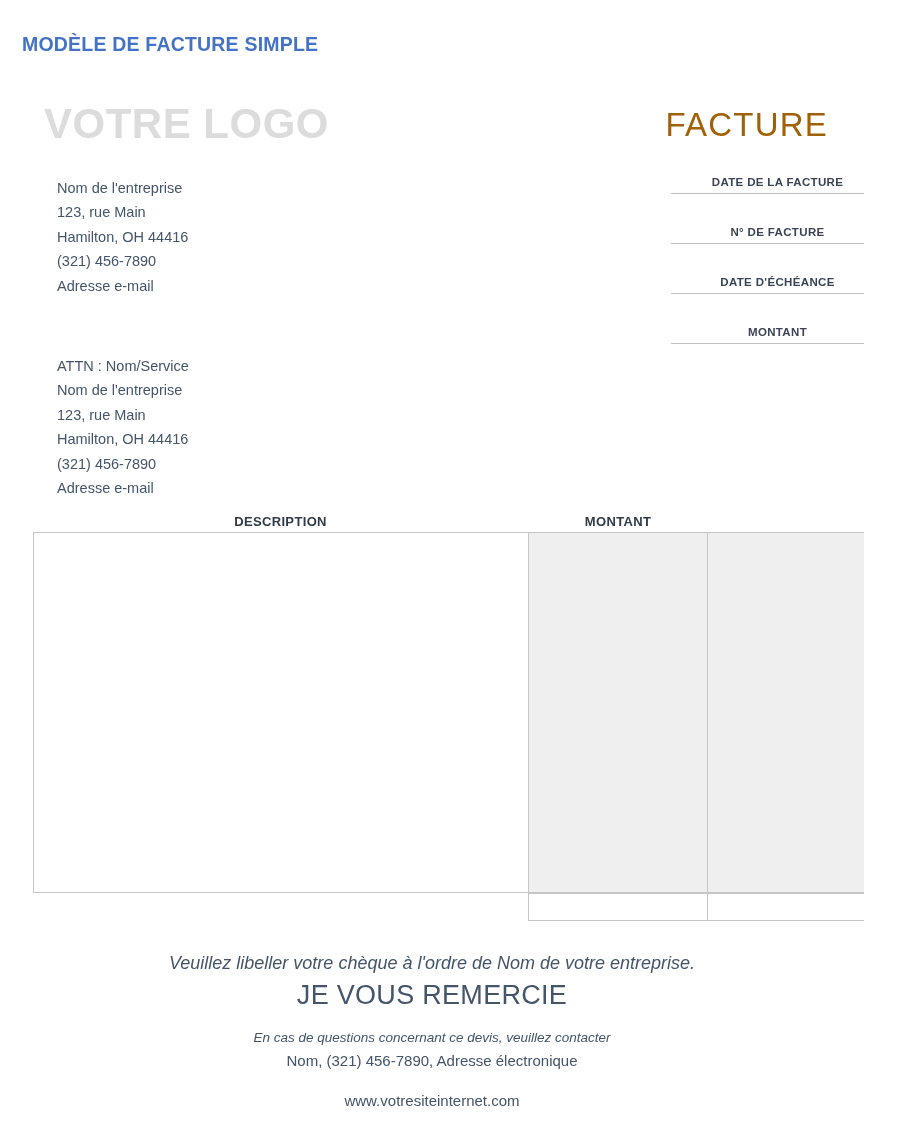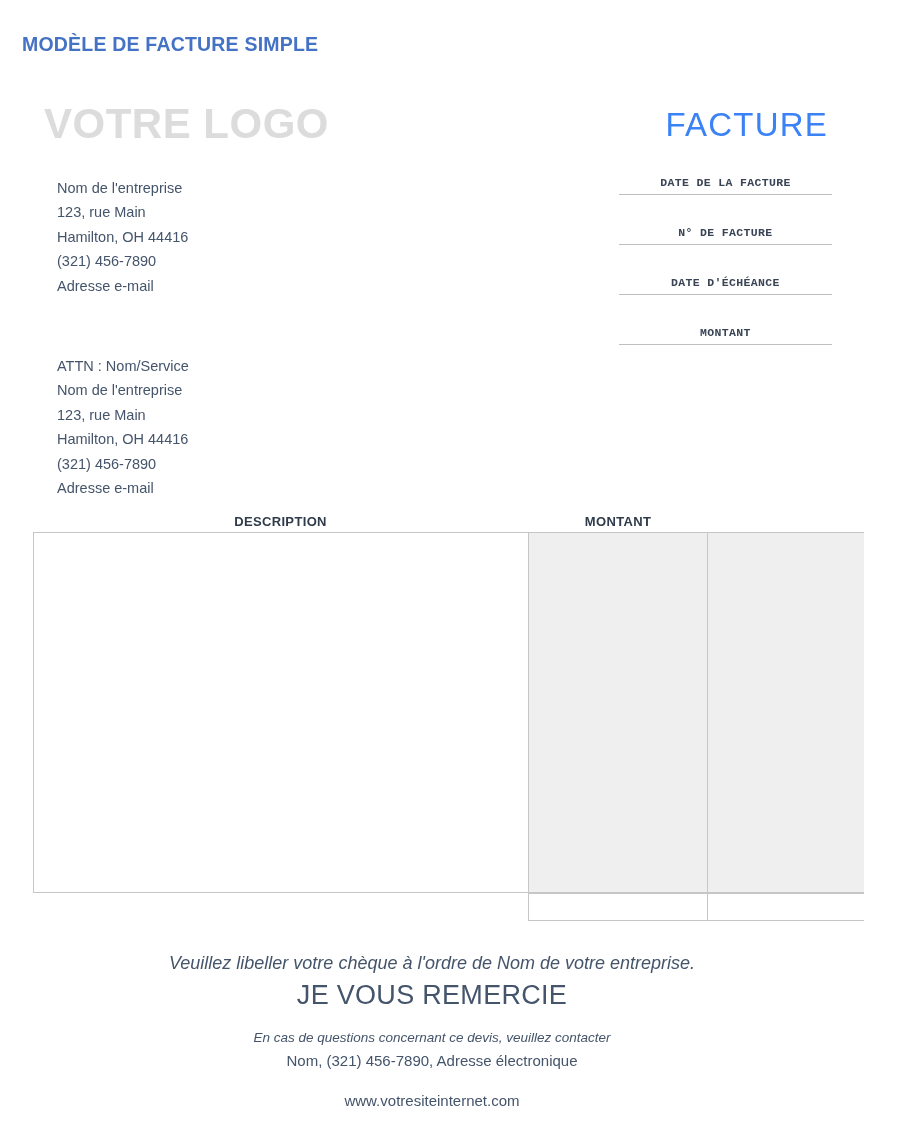--- a/index.html
+++ b/index.html
@@ -46,21 +46,21 @@
     letter-spacing: 0.5px;
     color: #dcdcdc;
     white-space: nowrap;
   }
   .facture-word {
     position: absolute;
     right: 36px;
     top: 106px;
     font-size: 33px;
     letter-spacing: 1.2px;
-    color: #3b82f6;
+    color: #a16207;
     white-space: nowrap;
     text-align: center;
   }
 
   
   .company-block {
     position: absolute;
     left: 57px;
     top: 176px;
     width: 330px;
@@ -68,23 +68,22 @@
   .company-block .line {
     font-size: 14.5px;
     line-height: 24.4px;
     color: #44546a;
     white-space: nowrap;
   }
 
   
   .field {
     position: absolute;
-    left: 619px;
+    left: 671px;
     width: 213px;
-    font-family: Liberation Mono, monospace;
   }
   .field .field-label {
     font-size: 11.5px;
     font-weight: bold;
     letter-spacing: 0.35px;
     color: #3a4456;
     text-align: center;
     white-space: nowrap;
     padding-bottom: 5px;
   }

